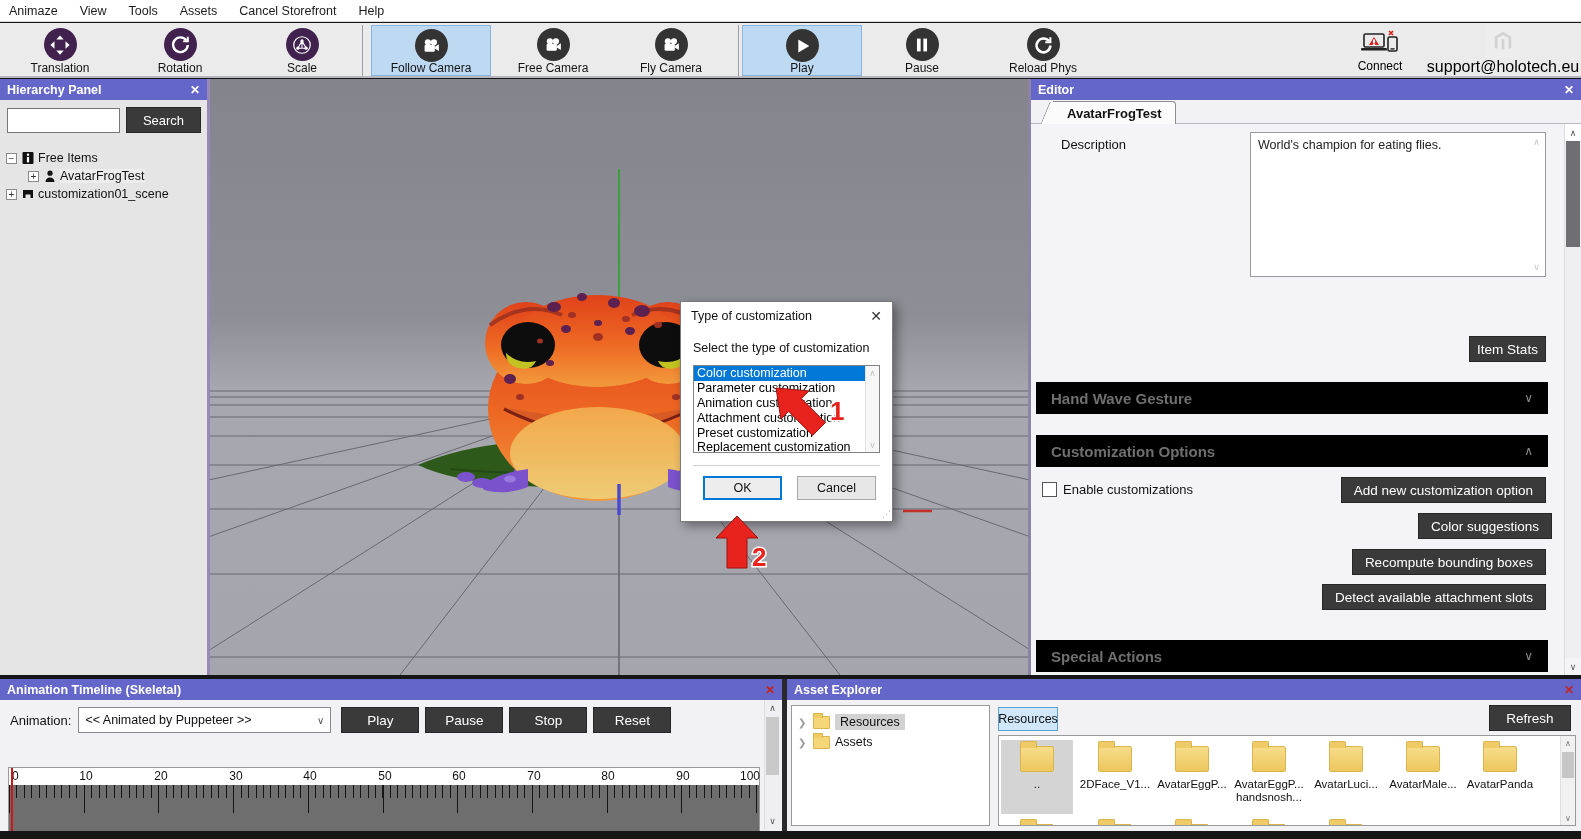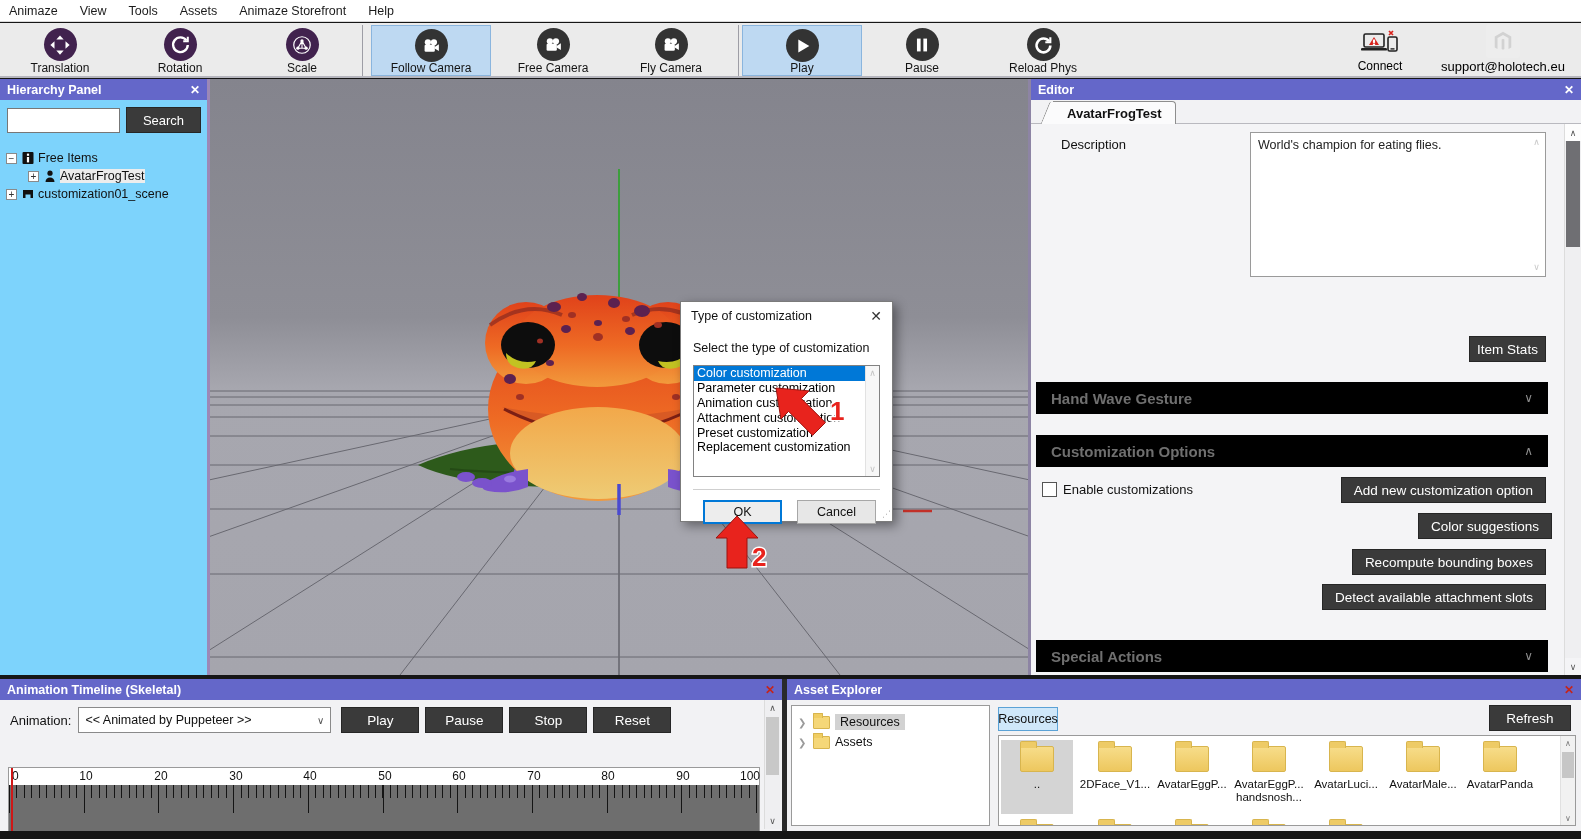--- a/index.html
+++ b/index.html
@@ -15,32 +15,32 @@
   .toolbar{position:absolute;left:0;top:23px;right:0;height:55px;background:#ebebeb;border-bottom:2px solid #b6b6be}
   .tool{position:absolute;top:2px;width:120px;height:51px;display:flex;flex-direction:column;align-items:center;justify-content:space-between;padding:3px 0 2px;font-size:12px;color:#141414;cursor:default}
   .tool.active{background:#bed9f2;border:1px solid #8ab5de}
   .tsep{position:absolute;top:2px;width:1px;height:51px;background:#9d9da5}
   .ticon{width:33px;height:33px;border-radius:50%;display:flex;align-items:center;justify-content:center;flex:0 0 auto}
   .ticon.purple{background:#41224e}
   .ticon.dark{background:#333}
   .ticon svg{display:block}
   .tool-label{line-height:12px;white-space:nowrap}
   .connect-tool{position:absolute;top:2px;left:1324px;width:112px;height:51px;display:flex;flex-direction:column;align-items:center;padding:4px 0 2px;font-size:12px}
-  .support-tool{position:absolute;top:0;left:1430px;width:146px;height:53px;display:flex;flex-direction:column;align-items:center;justify-content:space-between;padding:1px 0 3px;font-size:13px}
+  .support-tool{position:absolute;top:0;left:1430px;width:146px;height:53px;display:flex;flex-direction:column;align-items:center;justify-content:space-between;padding:1px 0 3px;font-size:16px}
   .brand{width:34px;height:34px;background:#ededed;border-radius:3px;display:flex;align-items:center;justify-content:center;color:#cfcfcf;font-weight:bold;font-size:22px;font-family:"Liberation Serif",serif}
 
   
   .panel{position:absolute;background:#f2f2f4;overflow:hidden}
   .panelbar{height:21px;background:#6467c9;color:#fff;font-weight:bold;font-size:12.5px;display:flex;align-items:center;padding:0 7px;flex:0 0 auto}
   .panelbar .x{margin-left:auto;font-weight:bold;font-size:12px;cursor:pointer;line-height:1}
   .x.red{color:#c4251c}
   .dbtn{background:#3a3a3a;color:#fff;border:1px solid #262626;font-size:13.5px;font-family:"Liberation Sans",sans-serif;padding:0 12px;height:26px;display:inline-flex;align-items:center;justify-content:center;cursor:pointer;white-space:nowrap}
 
   
-  #hierarchy{left:0;top:79px;width:207px;height:596px;background:#7dd3fc}
+  #hierarchy{left:0;top:79px;width:207px;height:596px;background:#e5e5e5}
   .hsearch{display:flex;gap:6px;padding:7px 6px 6px 7px;align-items:center}
   .hsearch input{width:113px;height:25px;border:1px solid #777;font-size:12px;padding:0 4px;background:#fff}
   .hsearch .dbtn{width:79px;height:26px;font-size:13px}
   .tree{padding:10px 4px 0 6px;font-size:12.5px;color:#111}
   .trow{display:flex;align-items:center;height:18px;white-space:nowrap}
   .expander{width:11px;height:11px;border:1px solid #8a8a8a;background:#fff;font-size:10px;line-height:9px;text-align:center;color:#333;margin-right:5px;flex:0 0 auto;cursor:pointer}
   .ticn{width:12px;height:12px;margin-right:4px;flex:0 0 auto}
   .sel-lite{background:#ededed}
   .ind1{margin-left:22px}
 
@@ -48,21 +48,21 @@
   #viewport{left:210px;top:79px;width:818px;height:596px;background:linear-gradient(#84848d 0%,#8e8e96 40%,#a7a7af 52%,#a5a5ad 100%);overflow:hidden}
   .vdiv{position:absolute;top:79px;width:3px;height:596px}
   #vdivL{left:207px;background:#9c88b6}
   #vdivR{left:1028px;background:#8d84a4}
 
   
   #dialog{position:absolute;left:680px;top:301px;width:213px;height:221px;background:#fff;border:1px solid #7b7b7b;box-shadow:4px 4px 10px rgba(0,0,0,.4);z-index:50;font-size:12.5px}
   .dlg-title{height:27px;display:flex;align-items:center;padding:0 10px;color:#111}
   .dlg-title .x{margin-left:auto;font-size:14px;color:#333;cursor:pointer}
   .dlg-prompt{padding:12px 12px 8px;color:#111}
-  .dlg-list{margin:2px 12px 0;height:112px;border:1px solid #828282;background:#fff;position:relative;overflow:hidden}
+  .dlg-list{margin:2px 12px 0;height:88px;border:1px solid #828282;background:#fff;position:relative;overflow:hidden}
   .dlg-item{height:14.9px;line-height:14.9px;padding:0 3px;white-space:nowrap;cursor:default}
   .dlg-item.sel{background:#0078d7;color:#fff}
   .dlg-scroll{position:absolute;right:0;top:0;bottom:0;width:14px;background:#f7f7f7;border-left:1px solid #e2e2e2;display:flex;flex-direction:column;justify-content:space-between;align-items:center;font-size:9px;color:#c3c3c3;padding:2px 0}
   .dlg-sep{margin:12px 12px 0;border-top:1px solid #cfcfcf}
   .dlg-btnrow{display:flex;gap:15px;padding:10px 14px 0 22px}
   .wbtn{width:79px;height:24px;background:#e7e7e7;border:1px solid #a7a7a7;font-size:12.5px;display:flex;align-items:center;justify-content:center;cursor:pointer;color:#111}
   .wbtn.def{border:2px solid #0078d7;background:#ededed}
   .grip{position:absolute;right:2px;bottom:2px;font-size:9px;color:#aaa;letter-spacing:-1px}
 
   
@@ -135,21 +135,21 @@
   .gap-div{position:absolute;left:782px;top:679px;width:5px;height:152px;background:#2a2a2a}
 </style>
 </head>
 <body>
 
 <div class="menubar">
   <div class="menu-item">Animaze</div>
   <div class="menu-item">View</div>
   <div class="menu-item">Tools</div>
   <div class="menu-item">Assets</div>
-  <div class="menu-item">Animaze Storefront</div>
+  <div class="menu-item">Cancel Storefront</div>
   <div class="menu-item">Help</div>
 </div>
 
 <div class="toolbar">
   <div class="tool" style="left:0">
     <span class="ticon purple">
       <svg width="22" height="22" viewBox="0 0 24 24">
           <g fill="#fff">
             <path d="M12 1.5l4 4.5h-8z"></path>
             <path d="M12 22.5l4-4.5h-8z"></path>

